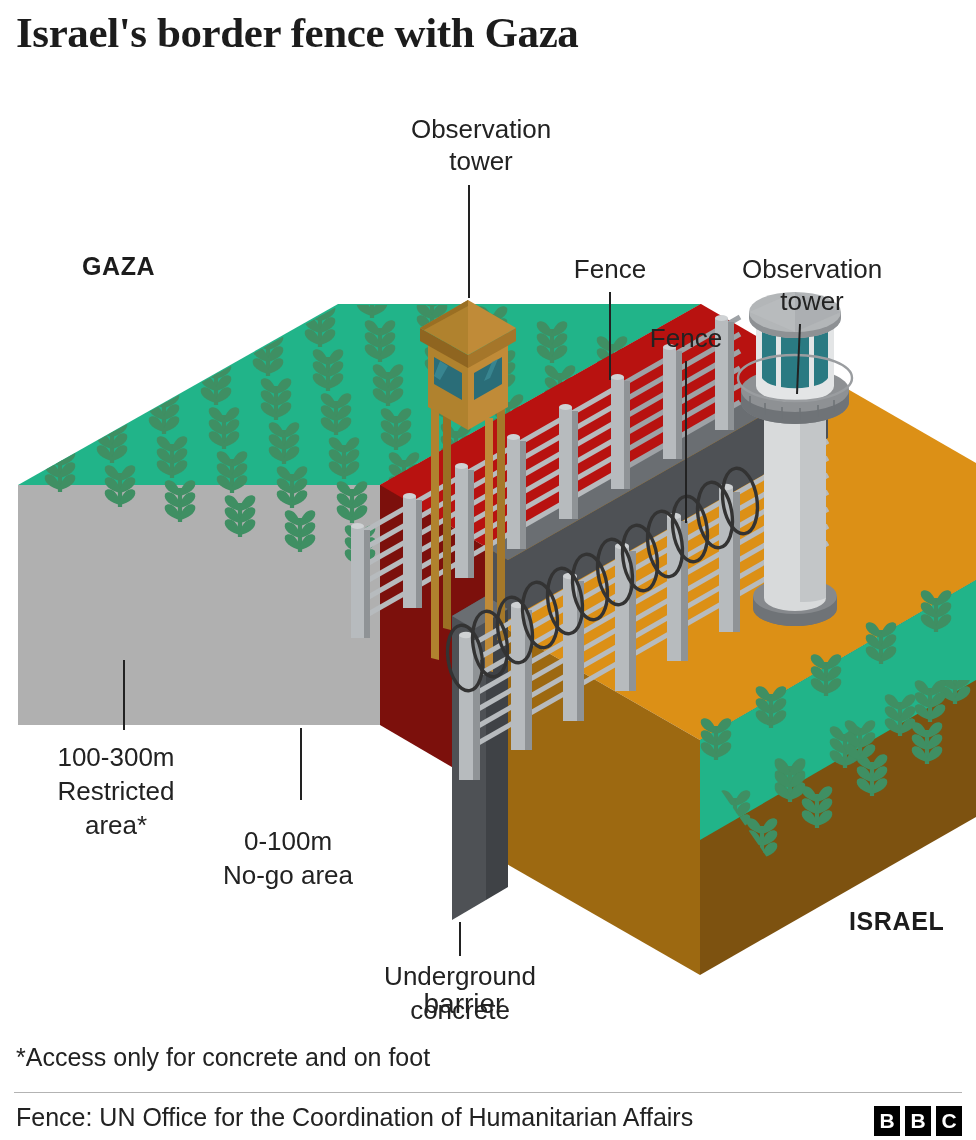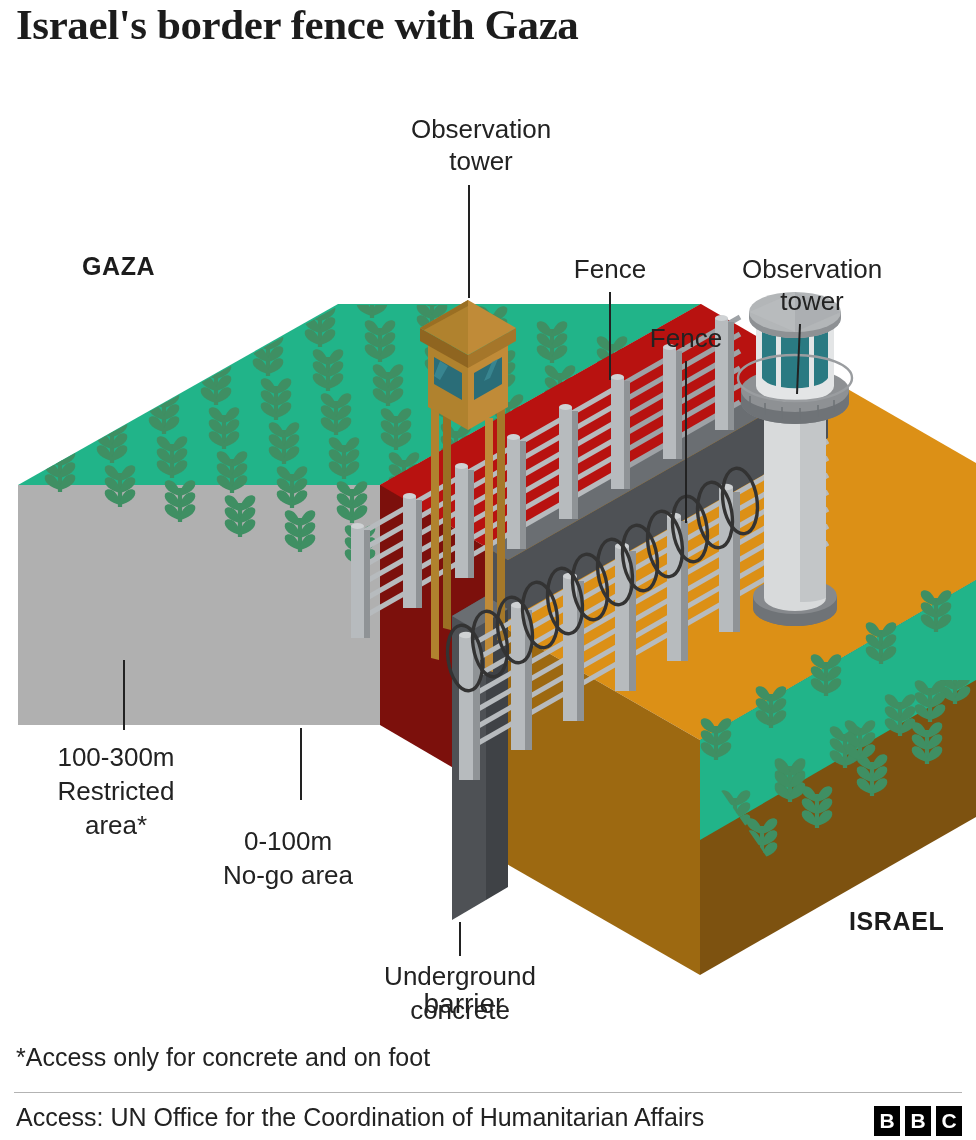--- a/index.html
+++ b/index.html
@@ -17,21 +17,21 @@
   }
   #page {
     width: 976px;
     height: 1140px;
     position: relative;
     background: #ffffff;
   }
   .title {
     position: absolute;
     left: 16px;
-    top: 0;
+    top: 8px;
     font-family: "Liberation Serif", serif;
     font-size: 43px;
     font-weight: 700;
     letter-spacing: -0.4px;
     color: #1c1c1c;
     white-space: nowrap;
   }
   #illustration {
     position: absolute;
     left: 0;
@@ -472,20 +472,20 @@
       <text class="lbl" x="460" y="959" text-anchor="middle">concrete</text>
     </g>
   </svg>
 
   <div style="position:absolute;left:0;top:1018px;width:976px;text-align:left;">
     <div style="position:absolute;left:374px;top:-30px;width:180px;text-align:center;font-size:28px;color:#222222;">barrier</div>
   </div>
 
   <div class="footnote">*Access only for concrete and on foot</div>
   <div class="rule"></div>
-  <div class="source">Access: UN Office for the Coordination of Humanitarian Affairs</div>
+  <div class="source">Fence: UN Office for the Coordination of Humanitarian Affairs</div>
   <div class="bbc-logo">
     <div class="bbc-block">B</div>
     <div class="bbc-block">B</div>
     <div class="bbc-block">C</div>
   </div>
 
 </div>
 
 </body></html>

